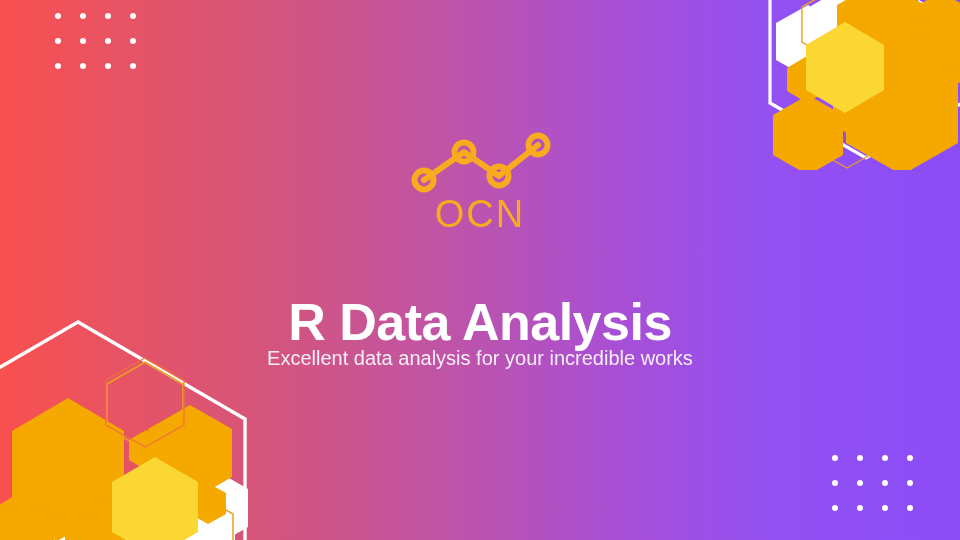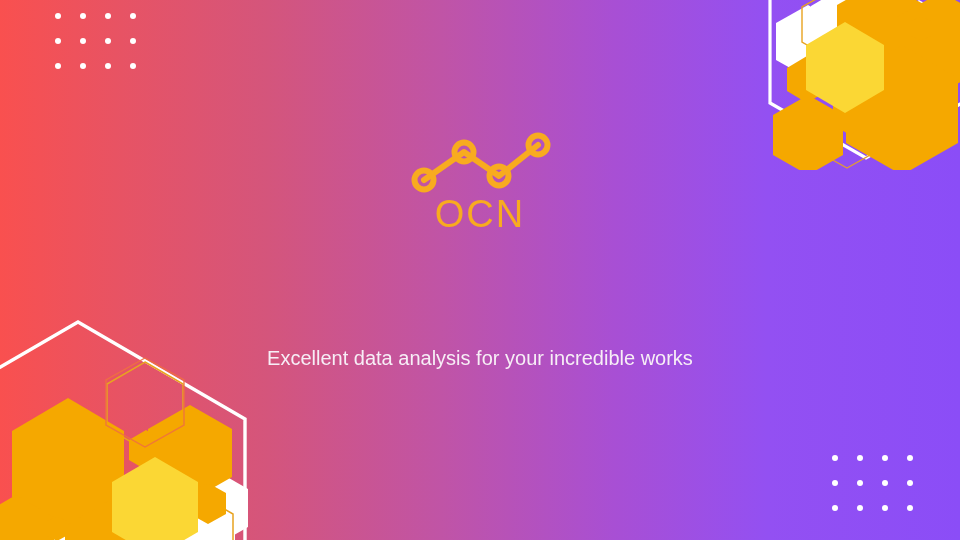--- a/index.html
+++ b/index.html
@@ -189,15 +189,16 @@
 
   <svg id="logo-mark" viewBox="0 0 148 70">
     <polyline points="18,52 58,24 93,48 132,17" fill="none" stroke="#f8ab1f" stroke-width="6" stroke-linecap="round" stroke-linejoin="round"></polyline>
     <circle cx="18" cy="52" r="9.5" fill="none" stroke="#f8ab1f" stroke-width="6"></circle>
     <circle cx="58" cy="24" r="9.5" fill="none" stroke="#f8ab1f" stroke-width="6"></circle>
     <circle cx="93" cy="48" r="9.5" fill="none" stroke="#f8ab1f" stroke-width="6"></circle>
     <circle cx="132" cy="17" r="9.5" fill="none" stroke="#f8ab1f" stroke-width="6"></circle>
   </svg>
 
   <div id="brand-name">OCN</div>
+  <h1 id="slide-title">R Data Analysis</h1>
   <p id="slide-subtitle">Excellent data analysis for your incredible works</p>
 
 </div>
 
 </body></html>

